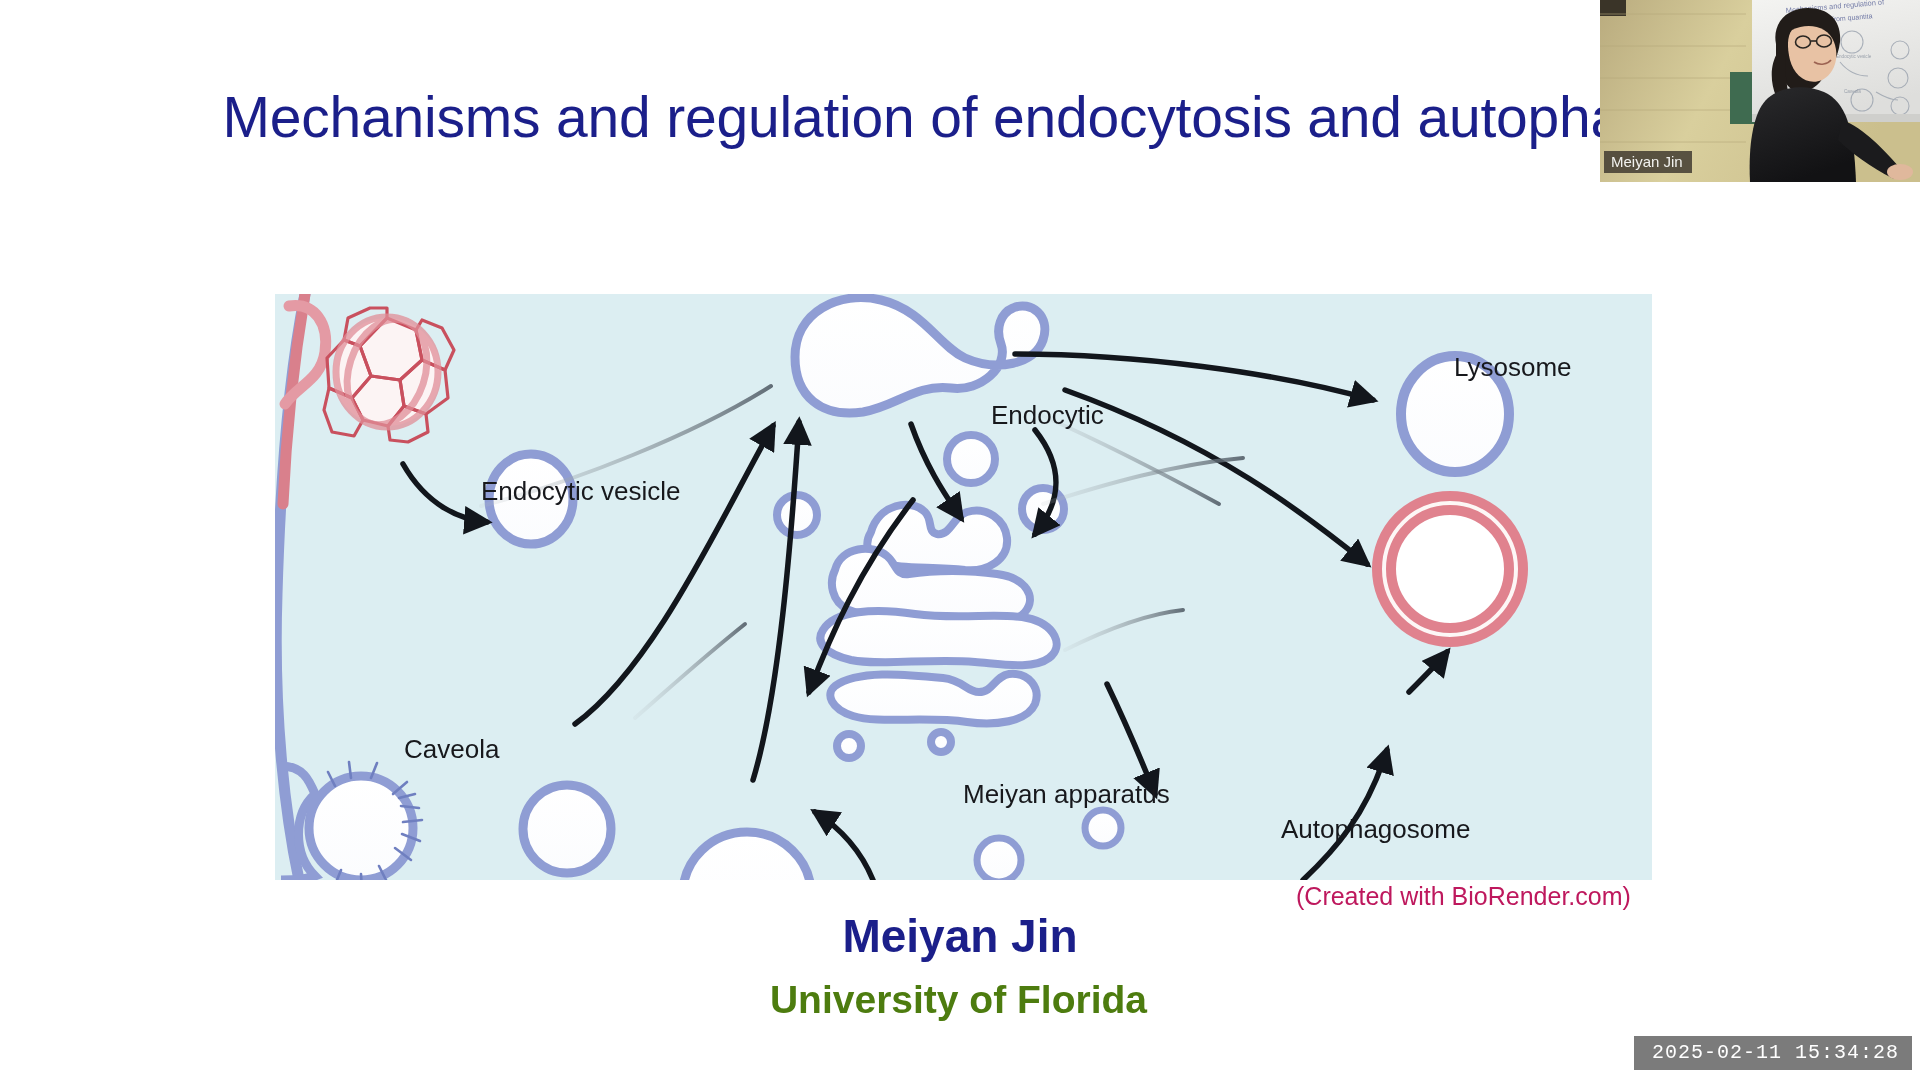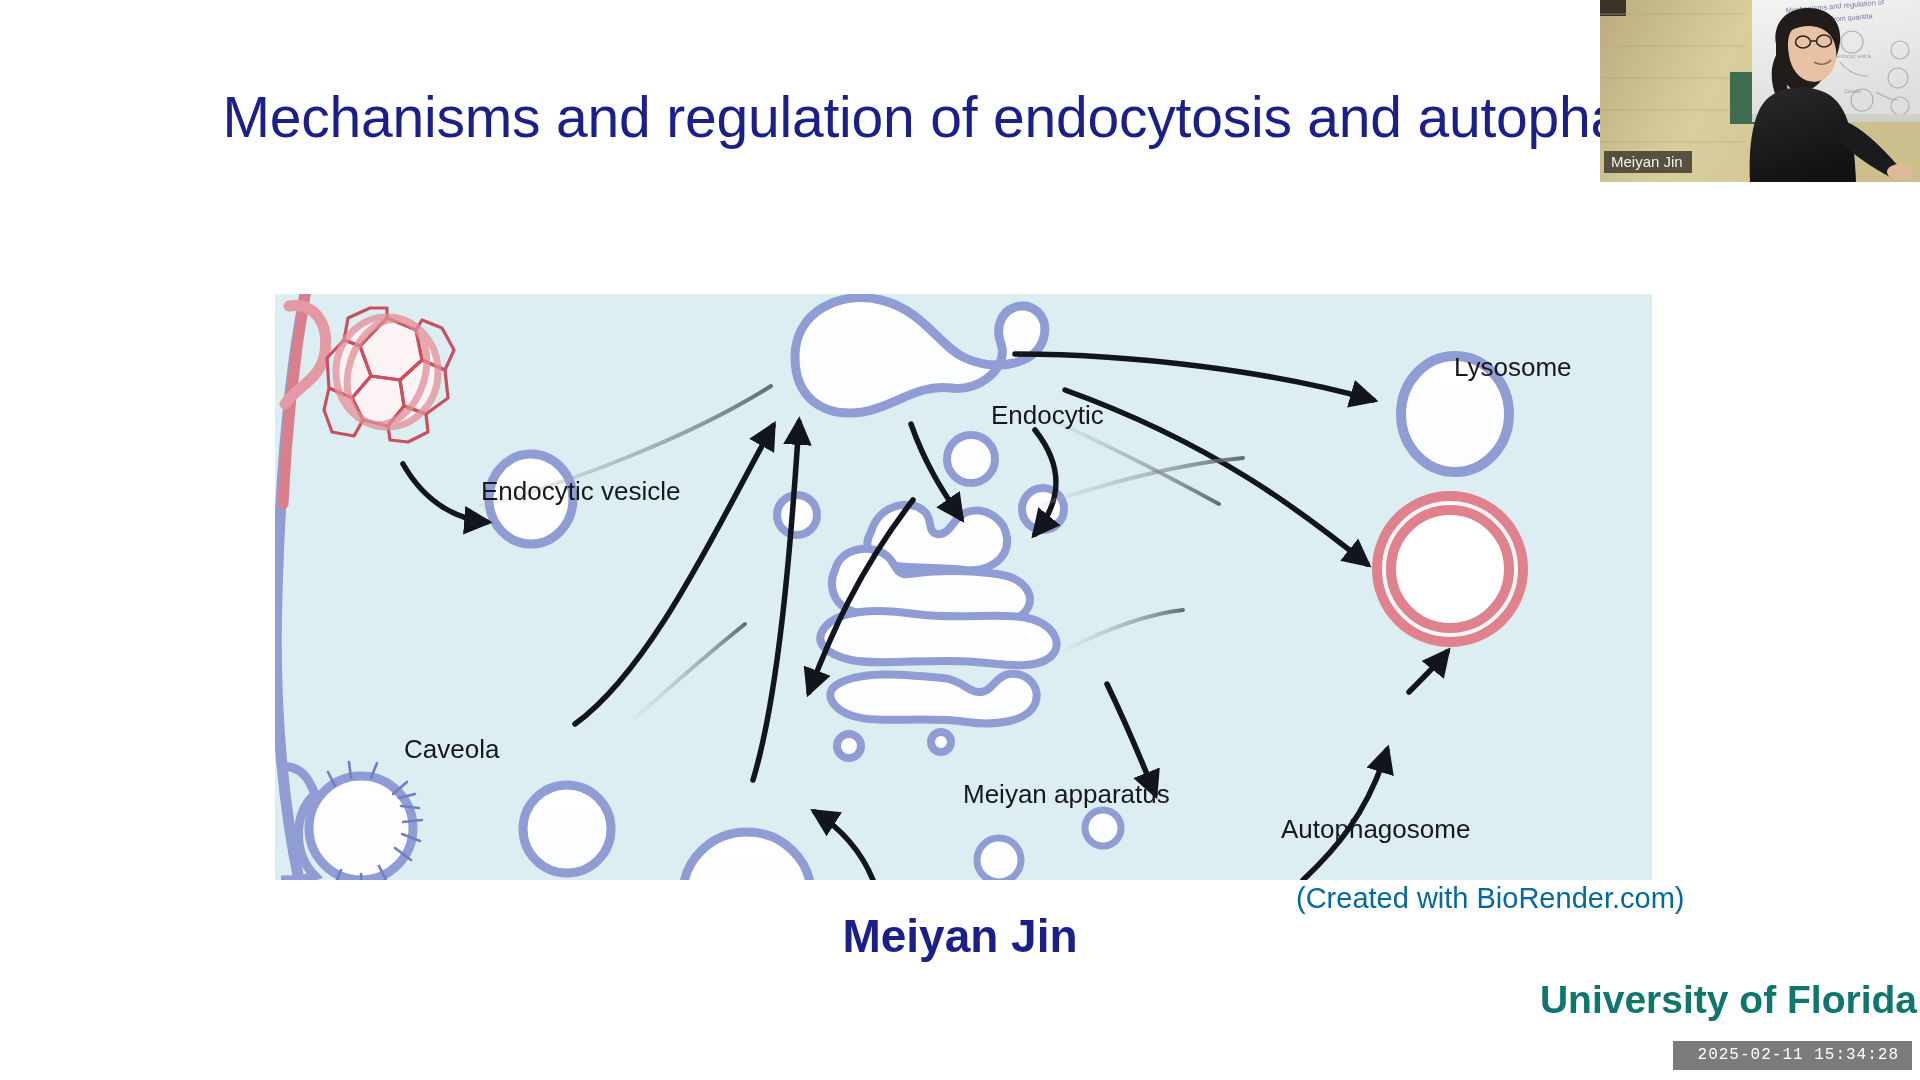--- a/index.html
+++ b/index.html
@@ -35,31 +35,31 @@
   }
   #lbl-endocytic{left:481px;top:476px;}
   #lbl-endosome{left:991px;top:400px;}
   #lbl-lysosome{left:1422px;top:352px;margin-left:32px;}
   #lbl-caveola{left:404px;top:734px;}
   #lbl-golgi{left:963px;top:779px;}
   #lbl-autophagosome{left:1281px;top:790px;margin-top:24px;}
 
   .credit{
     position:absolute;left:1296px;top:882px;
-    color:#0369a1;font-size:29px;white-space:nowrap;
+    color:#be185d;font-size:25px;white-space:nowrap;
   }
 
   
   .speaker{
     position:absolute;left:0;top:908px;width:1920px;text-align:center;
     color:#1b1f8a;font-size:46px;font-weight:700;line-height:56px;
   }
   .affil{
-    position:absolute;left:0;top:976px;width:1917px;text-align:right;
-    color:#0f766e;font-size:39px;font-weight:700;line-height:48px;
+    position:absolute;left:0;top:976px;width:1917px;text-align:center;
+    color:#4d7c0f;font-size:39px;font-weight:700;line-height:48px;
   }
 
   
   .webcam{
     position:absolute;left:1600px;top:0;width:320px;height:182px;
     overflow:hidden;background:#3a3326;
   }
   .webcam svg{display:block;width:320px;height:182px;}
   .webcam-name{
     position:absolute;left:4px;bottom:9px;
@@ -68,22 +68,22 @@
     padding:2px 9px 3px 7px;
     font-family:"Liberation Sans", sans-serif;
     white-space:nowrap;
   }
 
   
   .timestamp{
     position:absolute;right:8px;bottom:10px;
     background:#7b7b7b;color:#ffffff;
     font-family:"Liberation Mono", monospace;
-    font-size:16px;letter-spacing:1px;
-    padding:5px 13px 6px 25px;
+    font-size:20px;letter-spacing:1px;
+    padding:5px 13px 6px 18px;
     white-space:nowrap;
   }
 </style>
 </head>
 <body>
 
 <div class="slide">
 
   <div class="title-block">
     <span class="title-line1">Mechanisms and regulation of endocytosis and autophagy:</span>

